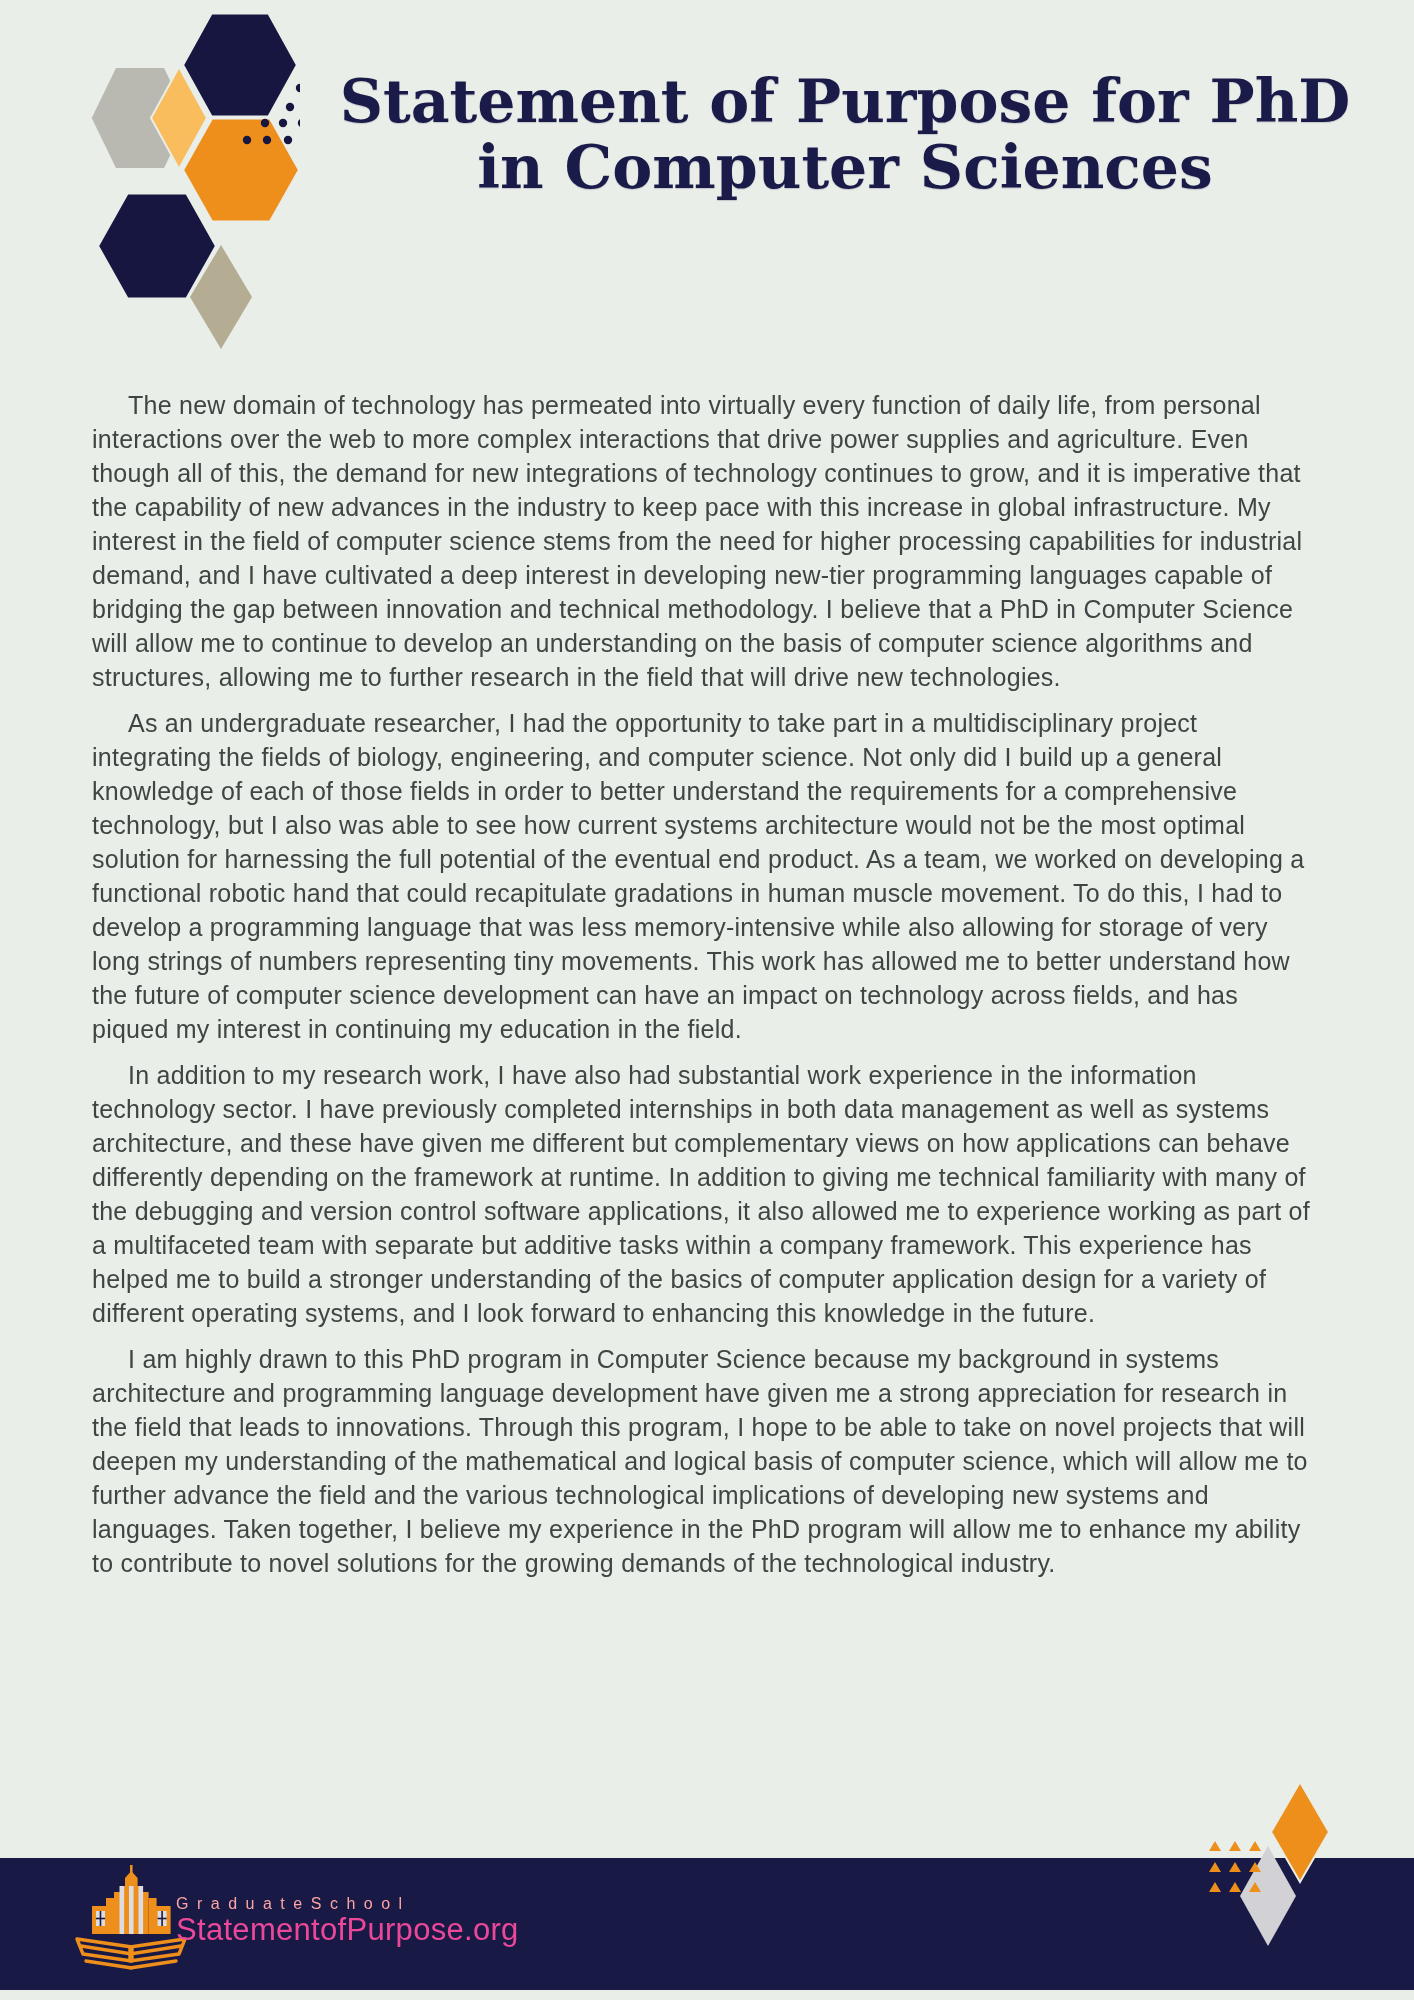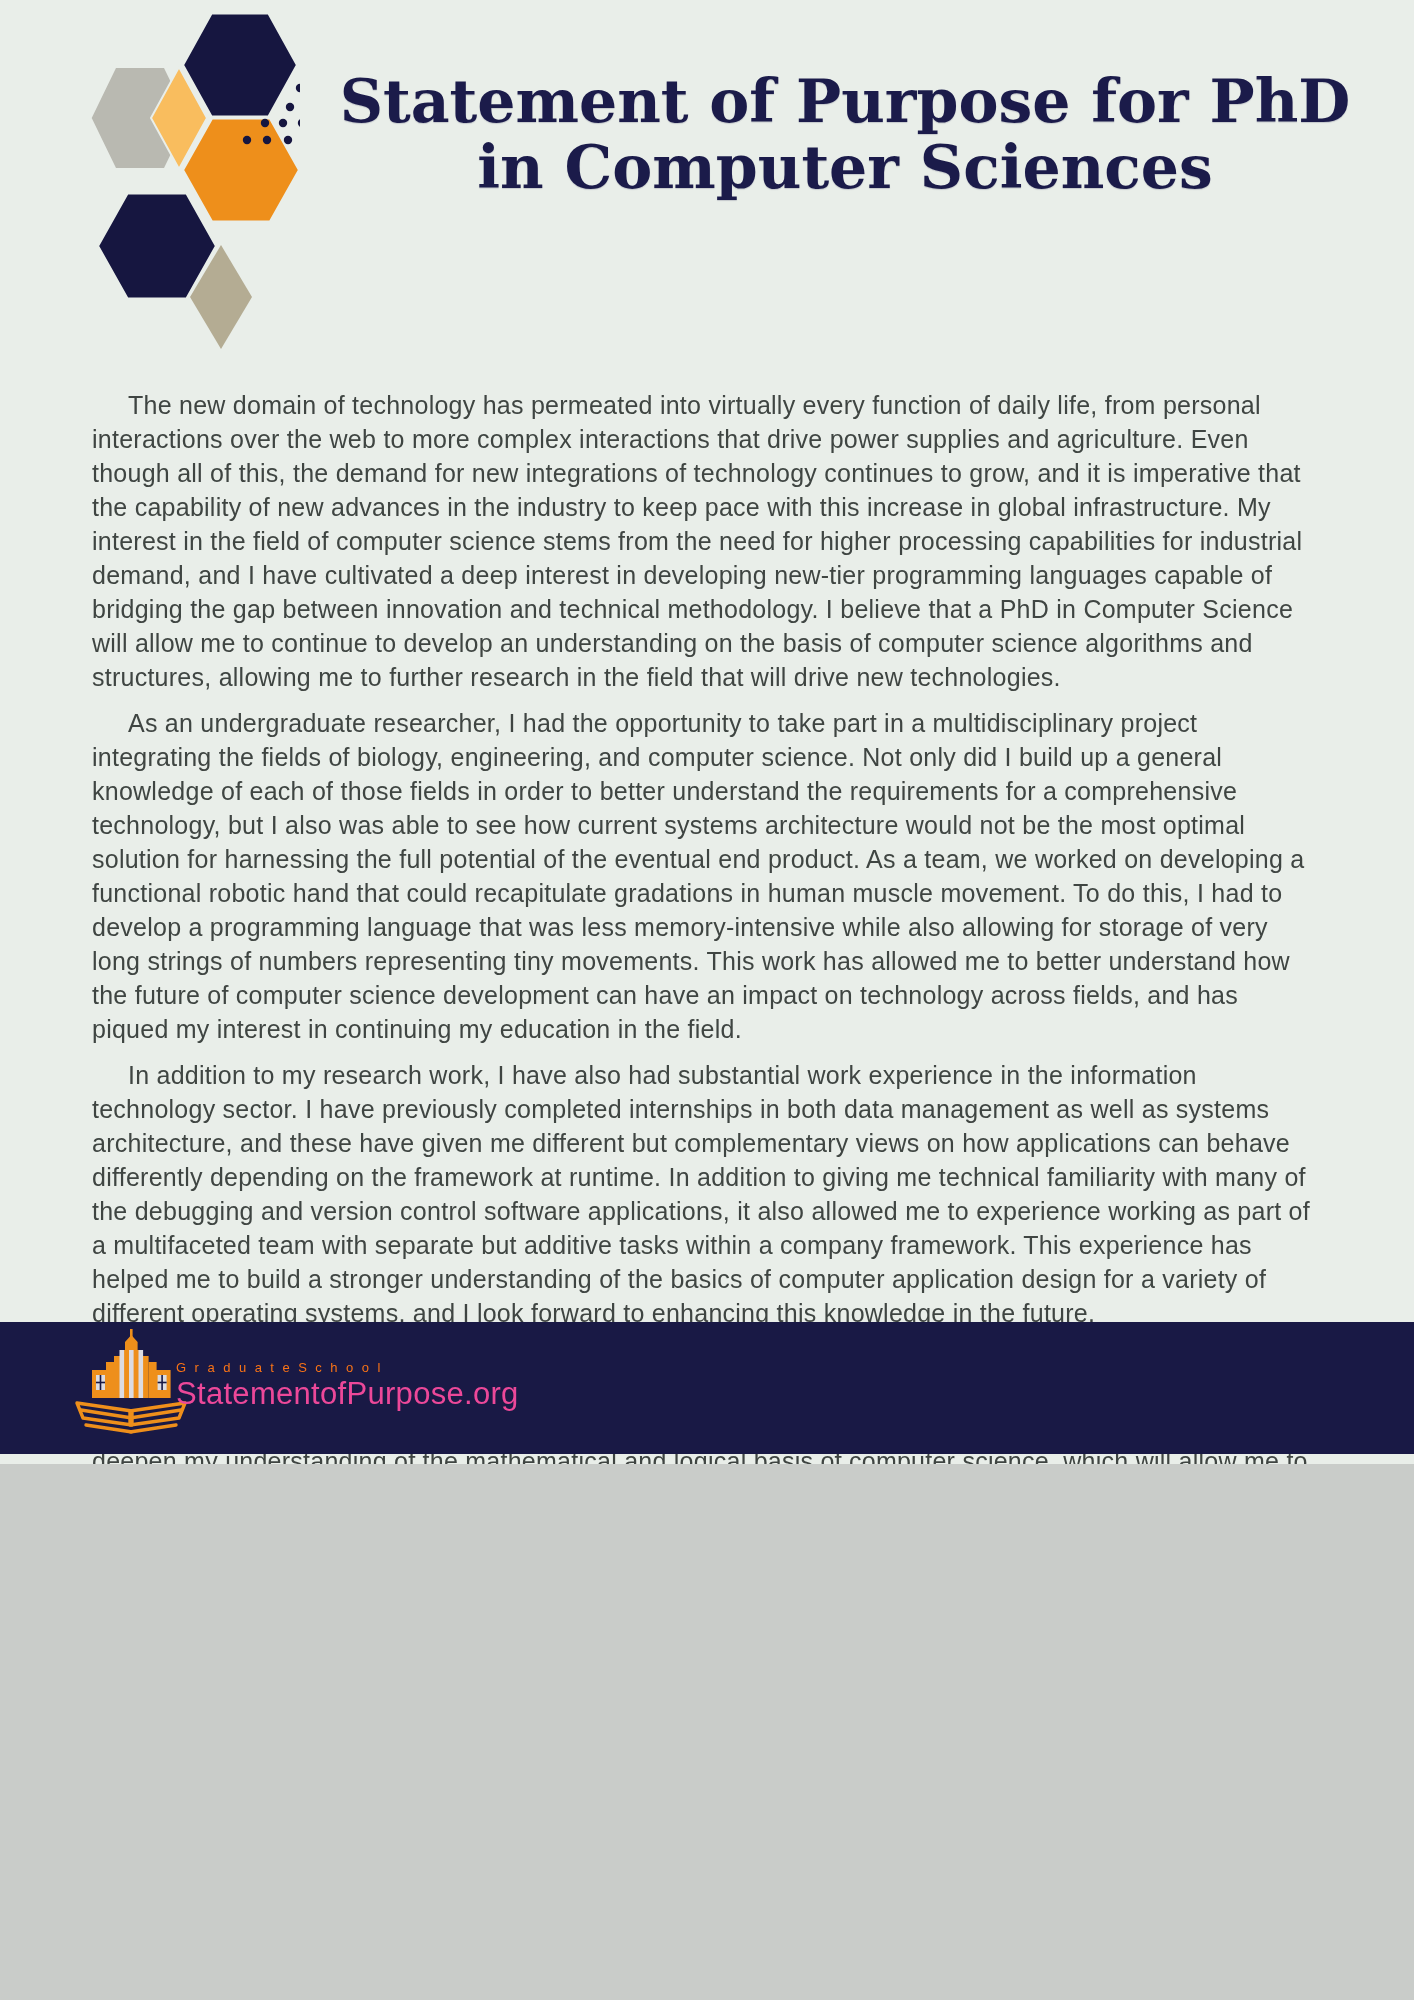--- a/index.html
+++ b/index.html
@@ -1,17 +1,17 @@
 <!DOCTYPE html>
 <html><head>
 <meta charset="utf-8">
 <style>
   html,body{margin:0;padding:0;background:#c9ccc9;}
   .page{
-    position:relative;width:1414px;height:1464px;margin:0 auto;
+    position:relative;width:1414px;height:2000px;margin:0 auto;
     background:#e9eee9;overflow:hidden;
     font-family:"Liberation Sans",sans-serif;
   }
   
   .hex-logo{position:absolute;left:40px;top:0;width:260px;height:360px;}
   .title{
     position:absolute;left:290px;top:68px;width:1110px;
     text-align:center;color:#1b1b4a;
     font-family:"DejaVu Serif","Liberation Serif",serif;
     font-weight:bold;font-size:60px;line-height:66px;
@@ -26,21 +26,21 @@
   
   .corner-decor{position:absolute;left:1203px;top:1778px;width:132px;height:172px;z-index:3;}
   
   .footer-bar{
     position:absolute;left:0;right:0;bottom:10px;height:132px;
     background:#191945;z-index:2;
   }
   .footer-logo{position:absolute;left:56px;top:4px;width:150px;height:112px;}
   .brand{position:absolute;left:176px;top:34px;}
   .brand-top{
-    font-size:13px;letter-spacing:8.5px;color:#f97316;line-height:24px;
+    font-size:16px;letter-spacing:8.5px;color:#fca5a5;line-height:24px;
   }
   .brand-url{
     font-size:31px;letter-spacing:0.3px;color:#ec4899;line-height:28px;
   }
 </style>
 </head>
 <body>
 
 <div class="page">
 

